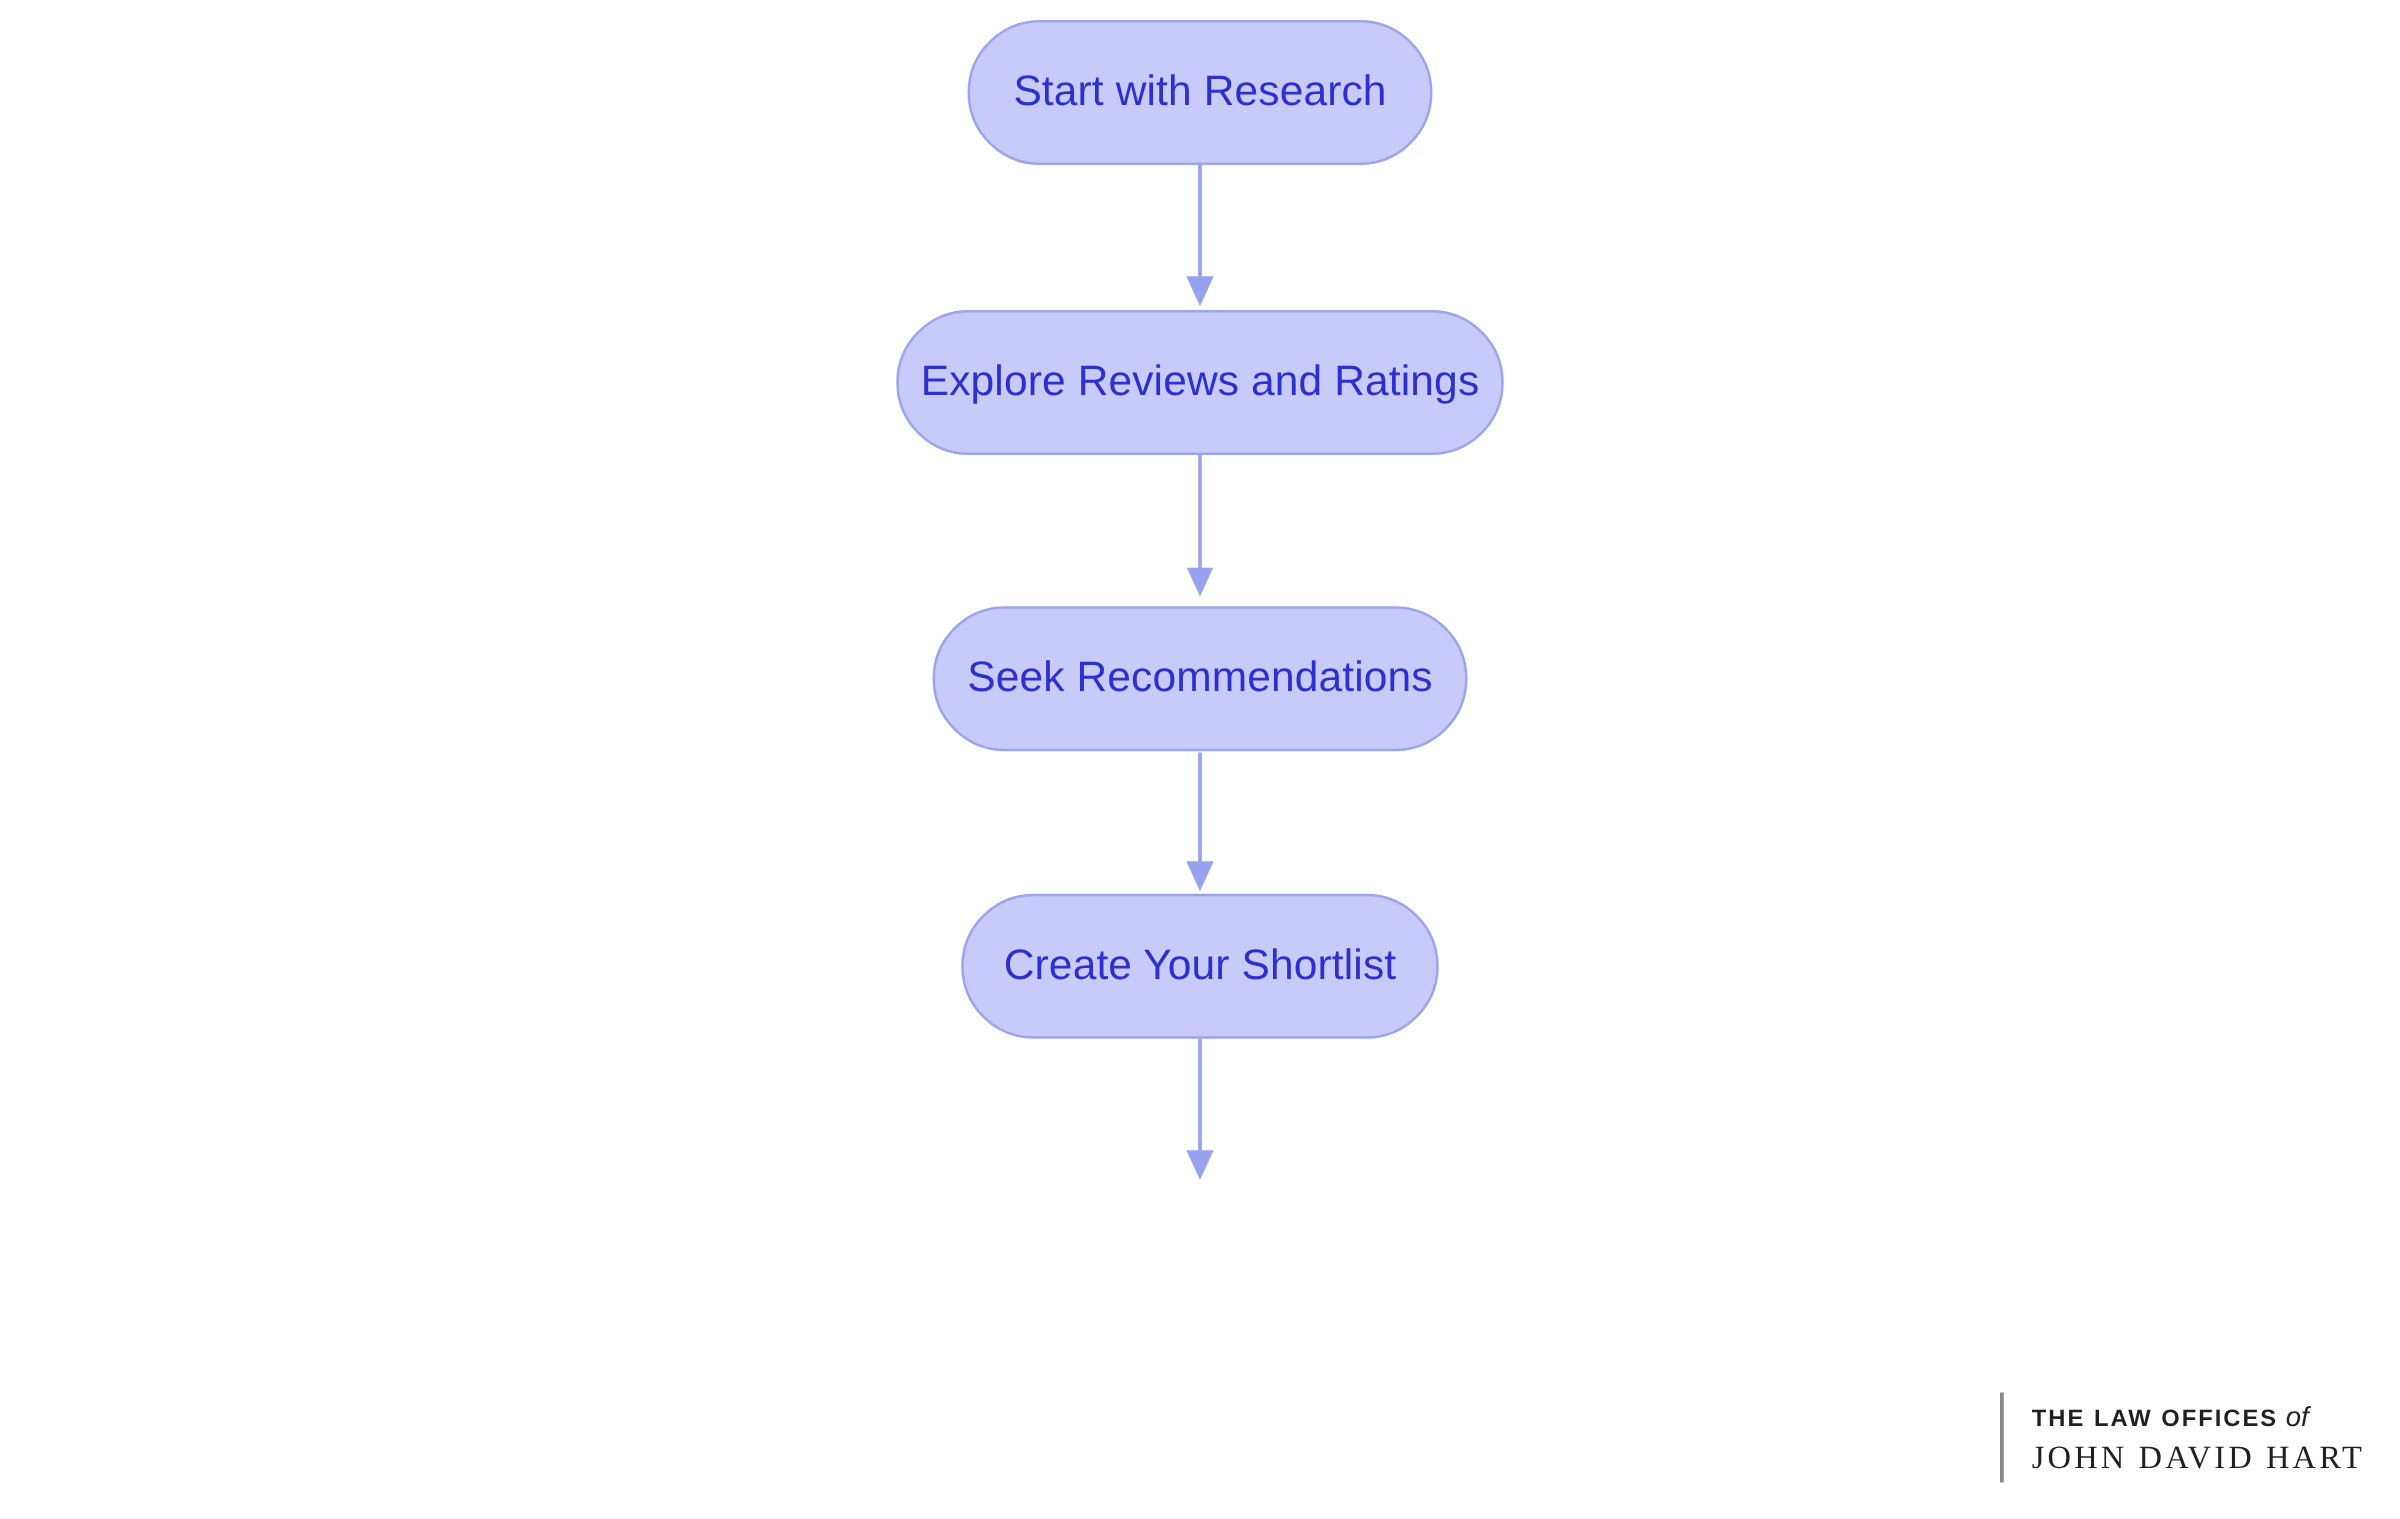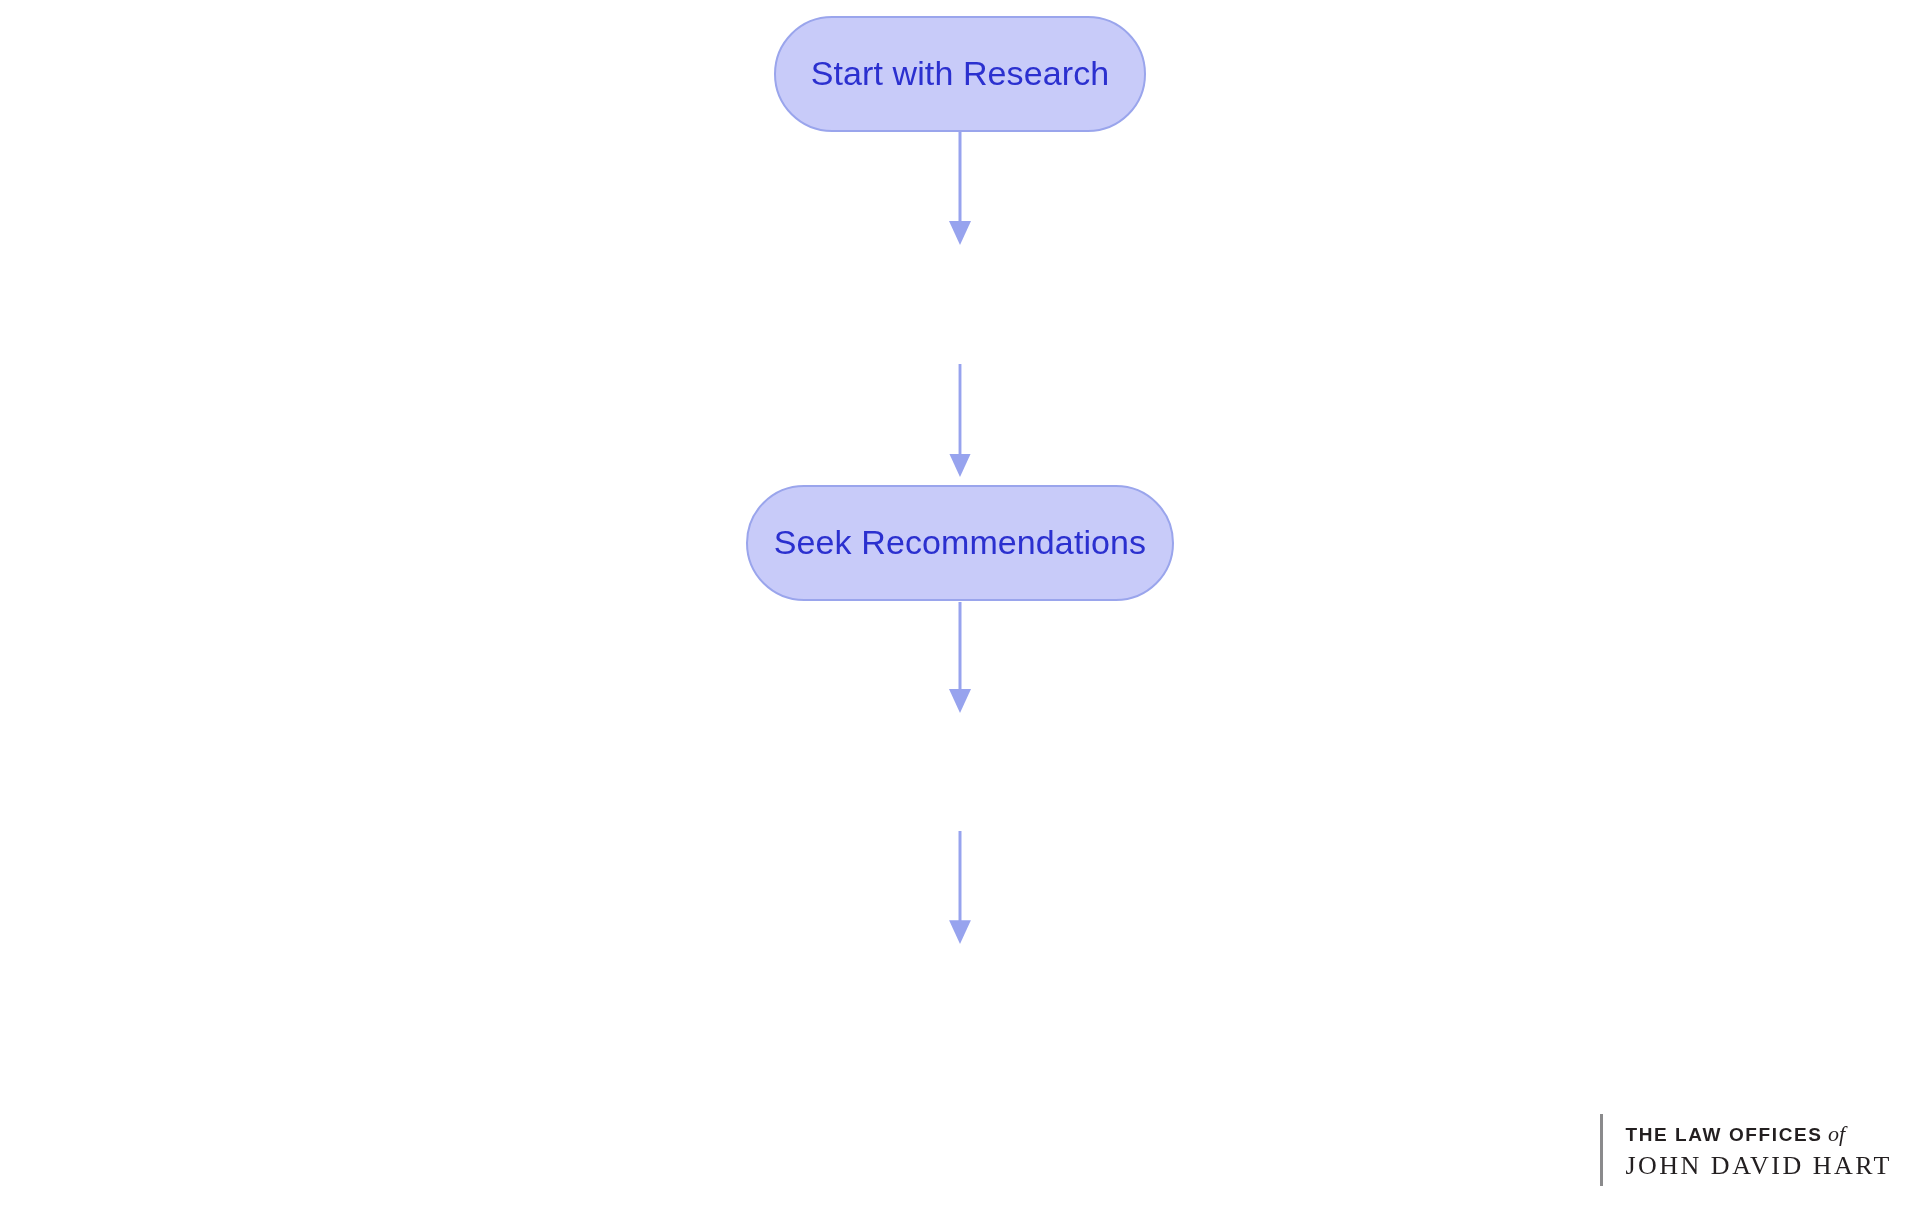--- a/index.html
+++ b/index.html
@@ -109,21 +109,21 @@
   .logo-line1 {
     font-family: "Liberation Sans", sans-serif;
     font-size: 19px;
     letter-spacing: 1.6px;
     color: #231f20;
     font-weight: 600;
     white-space: nowrap;
     margin-bottom: 6px;
   }
   .logo-of {
-    font-family: Liberation Serif, serif;
+    font-family: Liberation Sans, sans-serif;
     font-style: italic;
     font-weight: 400;
     font-size: 22px;
     letter-spacing: 0;
   }
   .logo-line2 {
     font-family: "Liberation Serif", serif;
     font-size: 26px;
     letter-spacing: 2.5px;
     color: #231f20;
@@ -140,35 +140,41 @@
 
     <div class="node node-1">
       <span class="node-label">Start with Research</span>
     </div>
 
     <svg class="connector conn-1" viewBox="0 0 30 116">
       <line x1="15" y1="0" x2="15" y2="96" stroke="#97a3ee" stroke-width="3"></line>
       <polygon points="15,113 4,89 26,89" fill="#97a3ee"></polygon>
     </svg>
 
+    <div class="node node-2">
+      <span class="node-label">Explore Reviews and Ratings</span>
+    </div>
 
     <svg class="connector conn-2" viewBox="0 0 30 121">
       <line x1="15" y1="0" x2="15" y2="101" stroke="#97a3ee" stroke-width="3"></line>
       <polygon points="15,118 4,94 26,94" fill="#97a3ee"></polygon>
     </svg>
 
     <div class="node node-3">
       <span class="node-label">Seek Recommendations</span>
     </div>
 
     <svg class="connector conn-3" viewBox="0 0 30 114">
       <line x1="15" y1="0" x2="15" y2="94" stroke="#97a3ee" stroke-width="3"></line>
       <polygon points="15,111 4,87 26,87" fill="#97a3ee"></polygon>
     </svg>
 
+    <div class="node node-4">
+      <span class="node-label">Create Your Shortlist</span>
+    </div>
 
     <svg class="connector conn-4" viewBox="0 0 30 117">
       <line x1="15" y1="0" x2="15" y2="97" stroke="#97a3ee" stroke-width="3"></line>
       <polygon points="15,114 4,90 26,90" fill="#97a3ee"></polygon>
     </svg>
 
 
   </div>
 
   <div class="logo">

